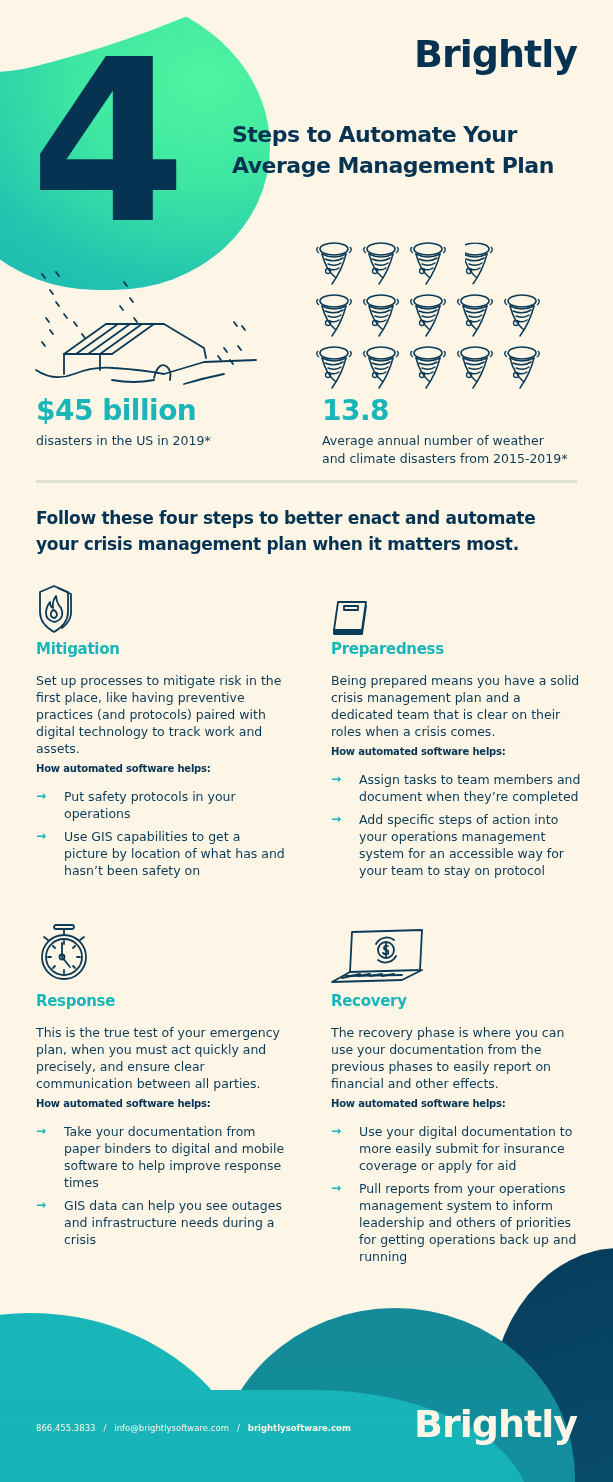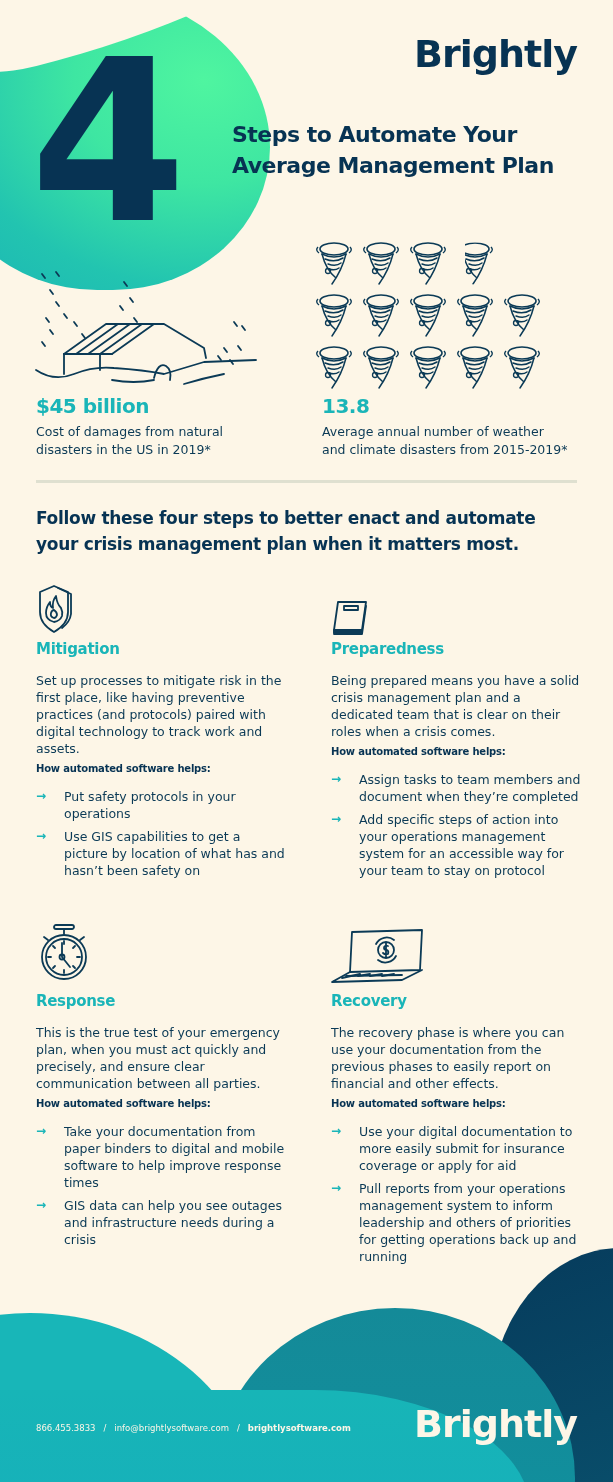--- a/index.html
+++ b/index.html
@@ -38,21 +38,21 @@
   .title {
     position: absolute; left: 197px; top: 119px;
     font-weight: bold; font-size: 22px; line-height: 31px;
     color: #073353; letter-spacing: -0.5px;
     width: 360px;
     margin-left: 35px;
   }
 
   
   .stat-num {
-    font-weight: bold; font-size: 20px; color: #1ab5b8;
+    font-weight: bold; font-size: 28px; color: #1ab5b8;
     letter-spacing: -0.5px;
   }
   .stat-desc {
     font-size: 12.5px; line-height: 18px; color: #0b3a56; margin-top: 5px;
   }
   .divider {
     position: absolute; left: 36px; top: 480px; width: 541px; height: 3px;
     background: #dfe0d0;
   }
 
@@ -152,21 +152,20 @@
       <path d="M120 116 Q124 100 132 104 Q138 108 136 118"></path>
       <path d="M150 122 Q170 116 190 112"></path>
       <path d="M78 118 Q100 122 120 118"></path>
     </g>
   </svg>
 </div>
 
 <div class="abs" style="left:36px; top:394px; width:260px;">
   <div class="stat-num">$45 billion</div>
   <div class="stat-desc">
-    <div>Cost of damages from natural</div>
     <div>disasters in the US in 2019*</div>
   </div>
 </div>
 
 <div class="abs" style="left:314px; top:240px; width:240px; height:150px;">
   <svg width="240" height="150" viewBox="0 0 240 150">
     <defs>
       <g id="tor">
         <ellipse cx="20" cy="9" rx="14" ry="6" fill="none" stroke="#0b3a56" stroke-width="1.6"></ellipse>
         <path d="M4 7 q-3 3 1 6 M36 7 q3 3 -1 6" fill="none" stroke="#0b3a56" stroke-width="1.4"></path>

